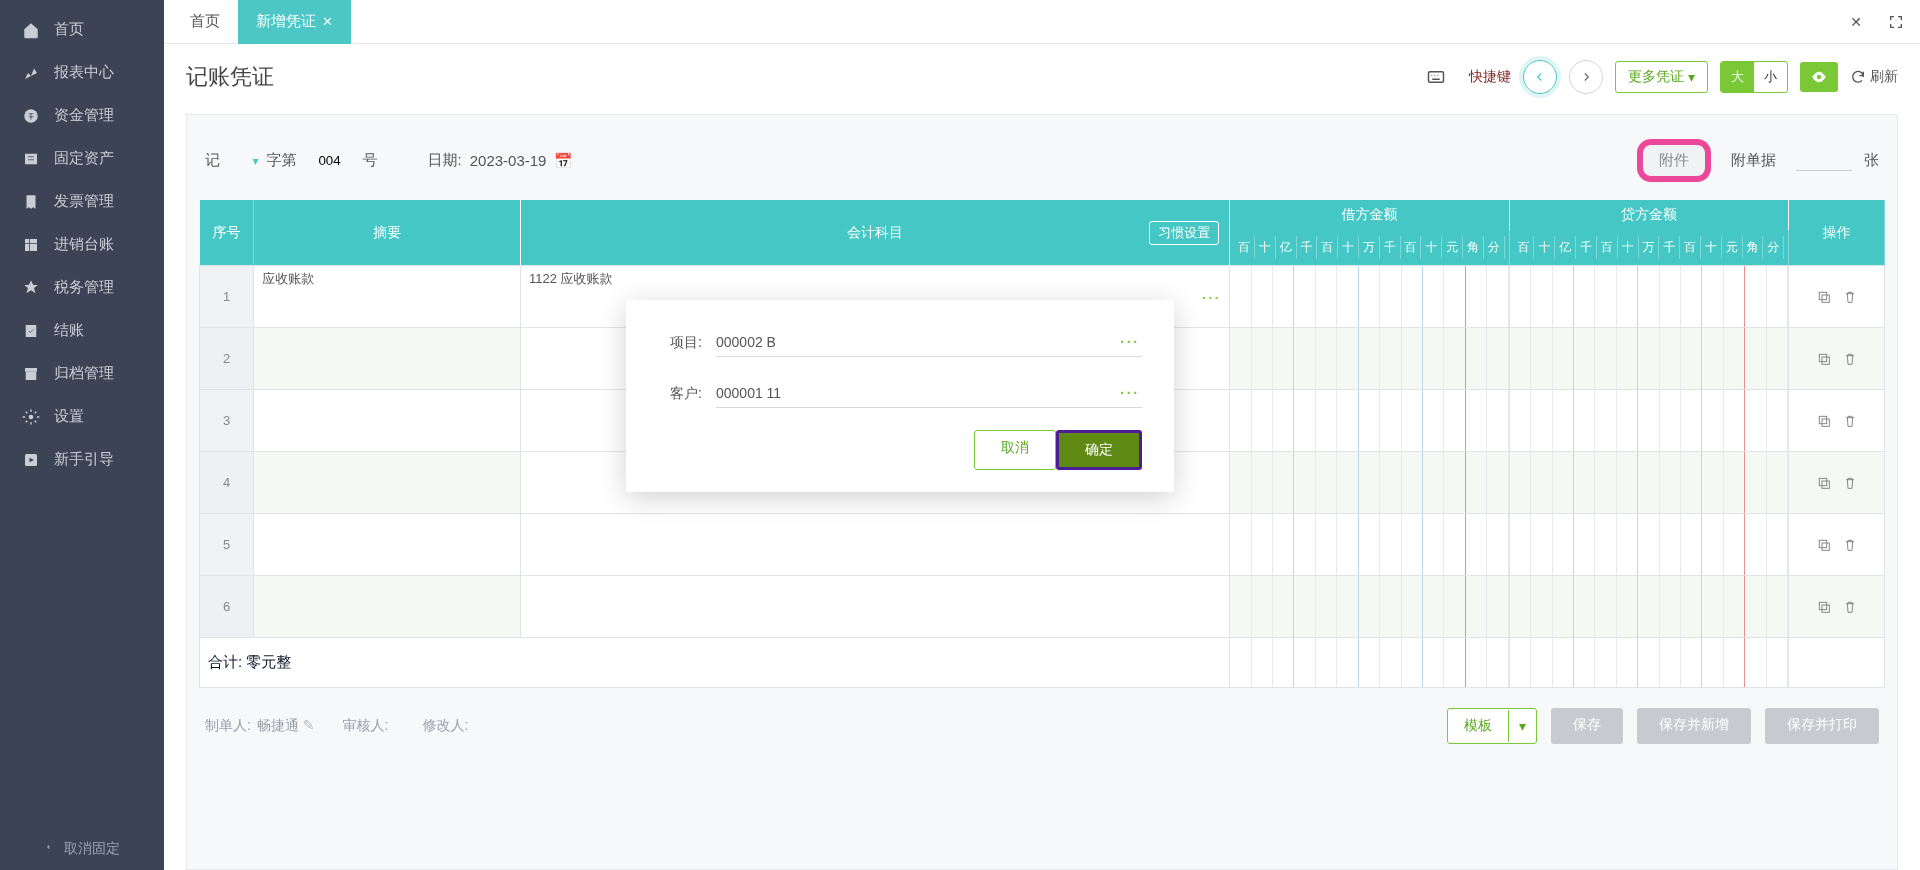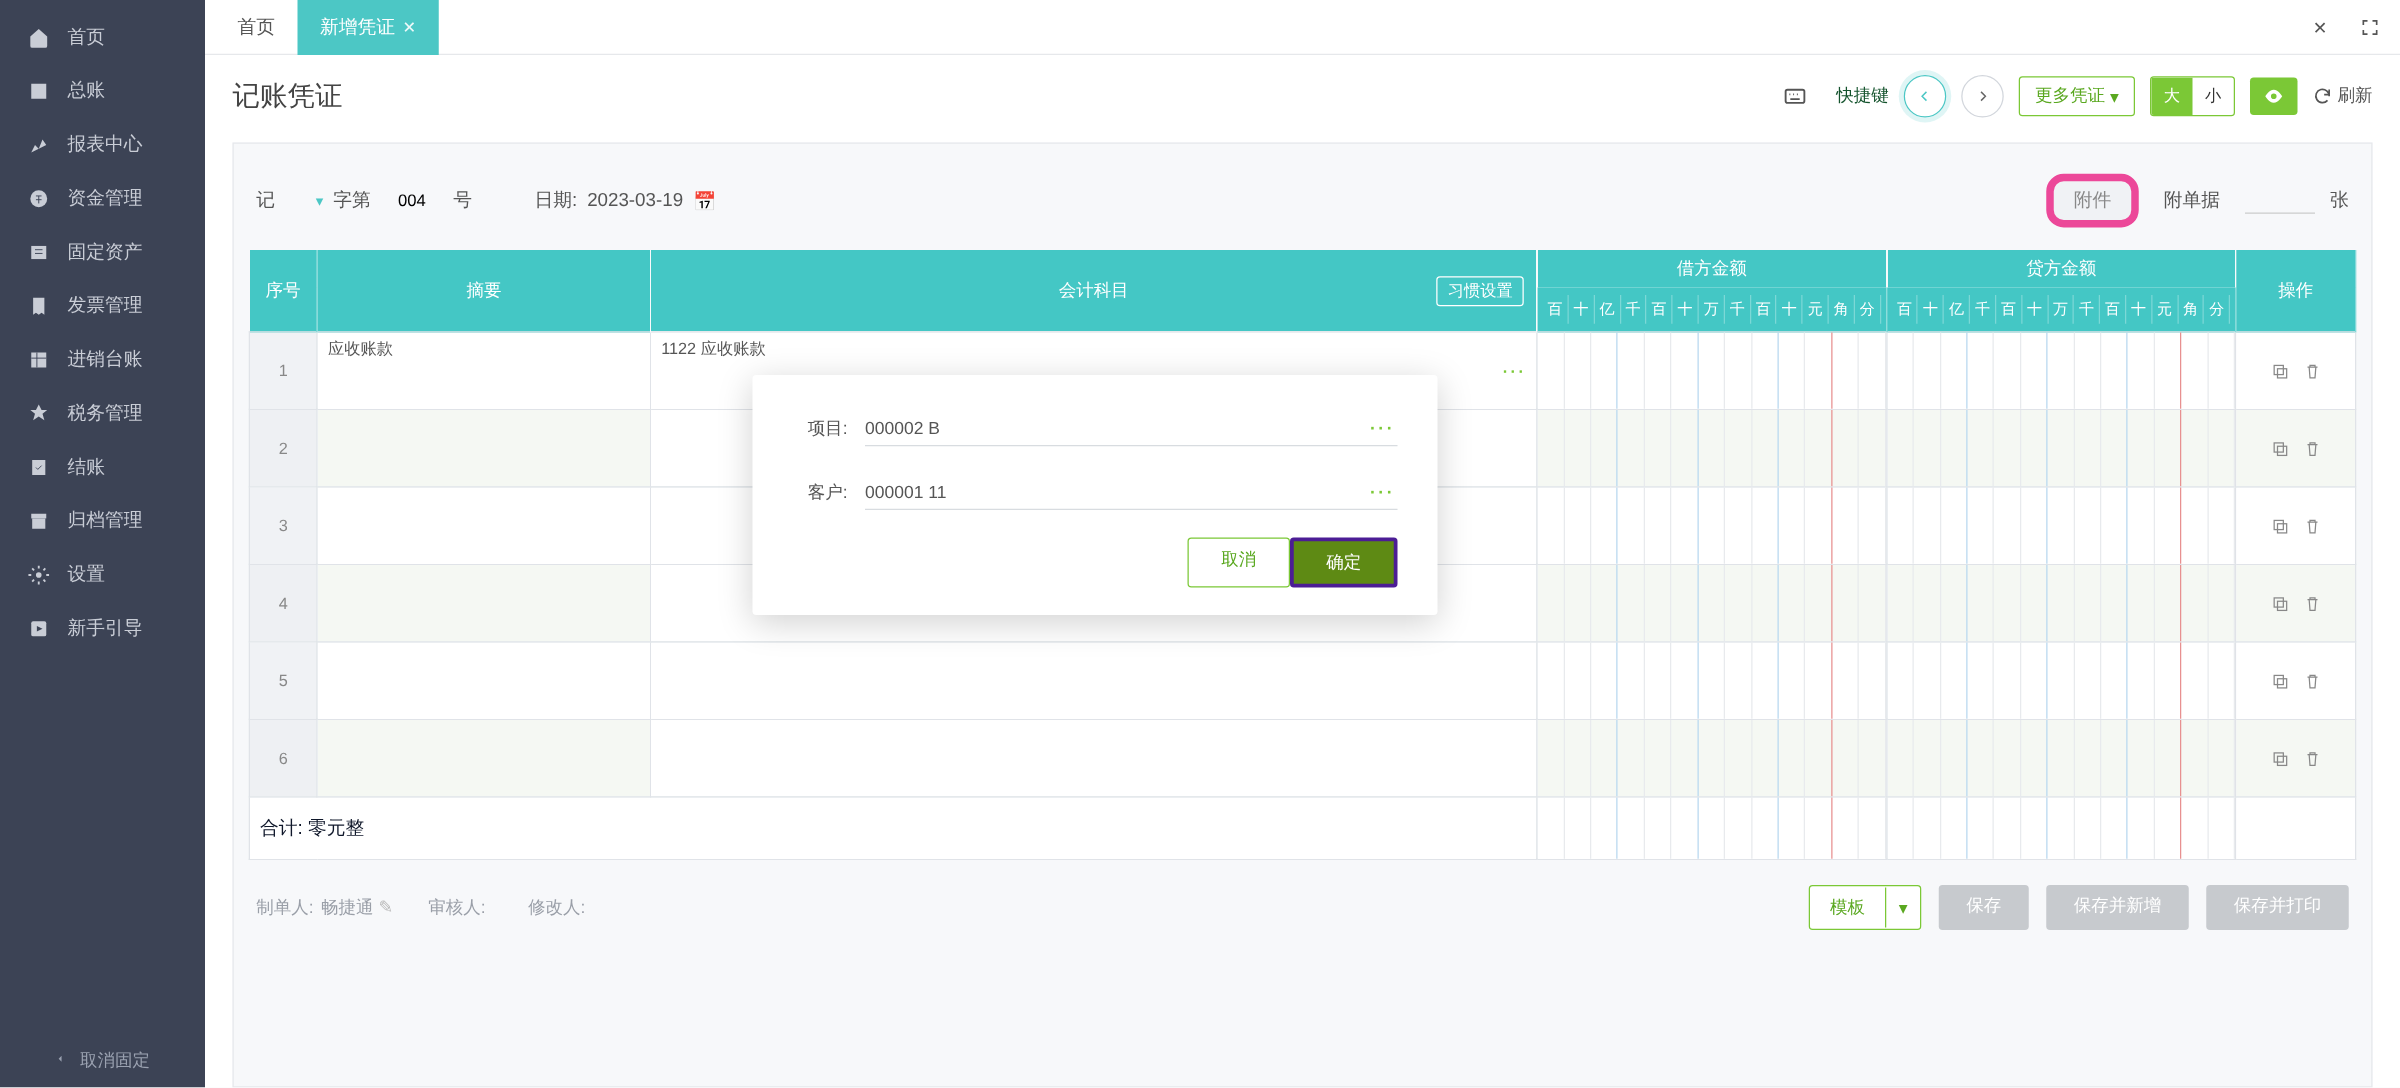--- a/index.html
+++ b/index.html
@@ -13,21 +13,21 @@
 .main{flex:1;display:flex;flex-direction:column;background:#fff;position:relative}
 .tabs{display:flex;align-items:center;height:44px;border-bottom:1px solid #e6e8eb;padding:0 8px}
 .tab{padding:0 18px;height:44px;display:flex;align-items:center;gap:6px;cursor:pointer;font-size:15px;color:#555}
 .tab.active{background:#4cc7c5;color:#fff}
 .tab-close{font-size:13px;opacity:.9}
 .win-ctrl{margin-left:auto;display:flex;gap:8px}
 .win-btn{width:32px;height:32px;display:flex;align-items:center;justify-content:center;cursor:pointer;color:#555}
 .page-head{display:flex;align-items:center;padding:16px 22px 20px}
 .page-title{font-size:22px;color:#444}
 .head-right{margin-left:auto;display:flex;align-items:center;gap:12px}
-.shortcut{display:flex;align-items:center;gap:24px;color:#14532d;cursor:pointer}
+.shortcut{display:flex;align-items:center;gap:24px;color:#7f1d1d;cursor:pointer}
 .nav-btn{width:34px;height:34px;border:1px solid #d2d6dc;border-radius:50%;display:flex;align-items:center;justify-content:center;cursor:pointer}
 .nav-btn.active{border-color:#4cc7c5;box-shadow:0 0 0 4px rgba(76,199,197,.18)}
 .nav-btn svg{width:14px;height:14px;stroke:#666;fill:none;stroke-width:2}
 .nav-btn.active svg{stroke:#4cc7c5}
 .more-btn{border:1px solid #7bc836;color:#5aa820;padding:6px 12px;border-radius:3px;cursor:pointer;display:flex;align-items:center;gap:4px;background:#fff}
 .size-toggle{display:flex;border:1px solid #7bc836;border-radius:3px;overflow:hidden}
 .size-opt{padding:6px 10px;cursor:pointer;font-size:13px}
 .size-opt.on{background:#7bc836;color:#fff}
 .eye-btn{width:38px;height:30px;background:#7bc836;border-radius:3px;display:flex;align-items:center;justify-content:center;cursor:pointer}
 .eye-btn svg{width:18px;height:18px;fill:#fff}
@@ -52,21 +52,21 @@
 .amount-head{position:relative}
 .row-ops{display:flex;gap:10px;align-items:center;justify-content:center;height:100%}
 .row-ops svg{width:16px;height:16px;stroke:#888;fill:none;stroke-width:1.5;cursor:pointer}
 .ellips{position:absolute;right:8px;top:50%;transform:translateY(-50%);color:#7bc836;cursor:pointer;font-weight:700;letter-spacing:2px}
 .debit-cell,.credit-cell{padding:0!important}
 .grid-bg{display:flex;height:100%}
 .grid-bg span{flex:1;border-right:1px solid #e8eaed}
 .grid-bg span.b3{border-right:1px solid #b8d8f0}
 .grid-bg span.r{border-right:1px solid #e89090}
 .total-row td{background:#fff!important;height:50px;vertical-align:middle;font-size:15px;color:#0f172a}
-.popup{position:absolute;left:438px;top:300px;width:548px;background:#fff;box-shadow:0 6px 28px rgba(0,0,0,.18);border-radius:3px;padding:28px 32px 22px;z-index:50}
+.popup{position:absolute;left:462px;top:300px;width:548px;background:#fff;box-shadow:0 6px 28px rgba(0,0,0,.18);border-radius:3px;padding:28px 32px 22px;z-index:50}
 .p-row{display:flex;align-items:center;margin-bottom:22px;gap:14px}
 .p-row label{color:#555;width:44px;text-align:right}
 .p-row .pv{flex:1;border-bottom:1px solid #d8dce0;padding:6px 0;position:relative;color:#555}
 .p-row .pd{color:#7bc836;position:absolute;right:2px;top:6px;cursor:pointer;font-weight:700;letter-spacing:2px}
 .p-act{display:flex;justify-content:flex-end;gap:0;margin-top:8px}
 .btn{padding:8px 26px;border-radius:3px;cursor:pointer;font-size:14px}
 .btn-ghost{border:1px solid #7bc836;color:#5aa820;background:#fff}
 .btn-solid{background:#5e8a14;color:#fff;border:3px solid #4c1d95}
 .footer{display:flex;align-items:center;padding:20px 18px 0;font-size:14px;color:#9a9fa8;gap:28px}
 .footer label{margin-right:6px}
@@ -84,26 +84,20 @@
 </head>
 <body>
 
 <div class="app">
   <nav class="sidebar">
     <div class="side-item">
         <svg viewBox="0 0 24 24">
           <path d="M3 11l9-8 9 8v10a2 2 0 01-2 2H5a2 2 0 01-2-2z"></path>
         </svg>
         <span>首页</span>
-      </div>
-    <div class="side-item">
-        <svg viewBox="0 0 24 24">
-          <path d="M4 4h16v16H4zM4 9h16M9 4v16"></path>
-        </svg>
-        <span>总账</span>
       </div>
     <div class="side-item">
         <svg viewBox="0 0 24 24">
           <path d="M4 20l4-8 4 4 4-10 4 6"></path>
         </svg>
         <span>报表中心</span>
       </div>
     <div class="side-item">
         <svg viewBox="0 0 24 24">
           <circle cx="12" cy="12" r="9"></circle>

